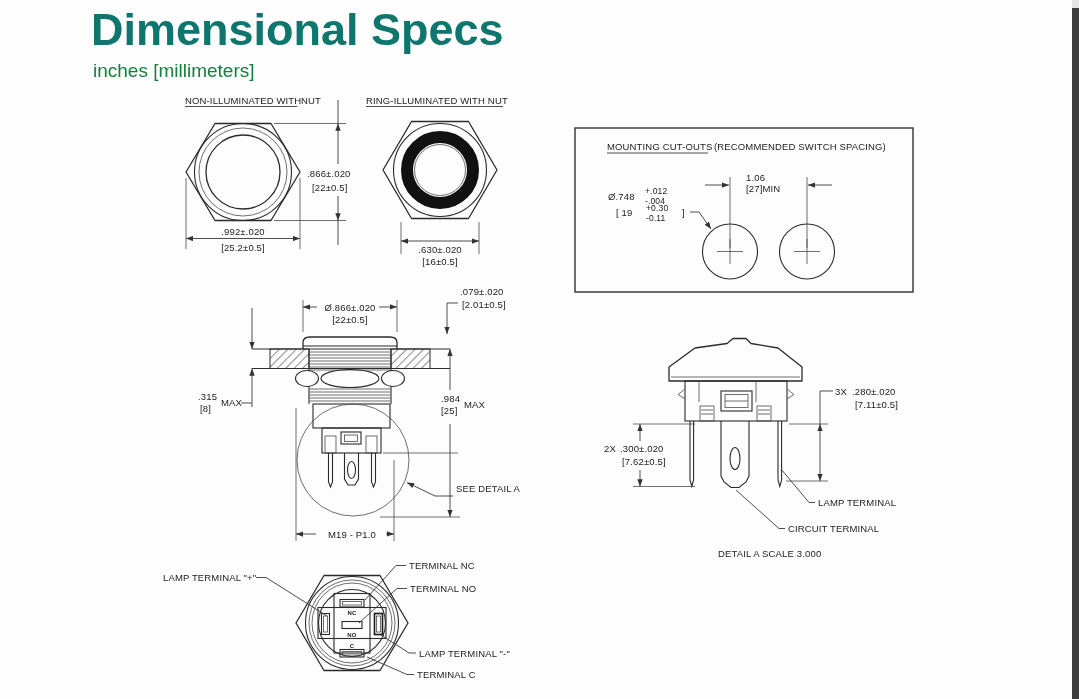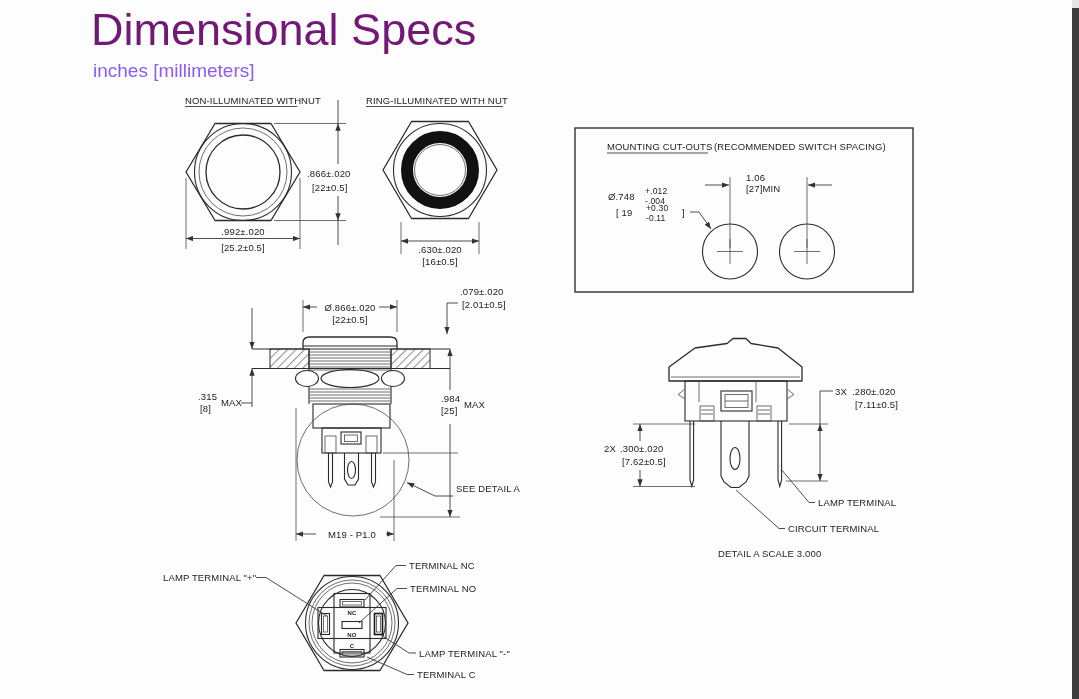--- a/index.html
+++ b/index.html
@@ -1,20 +1,20 @@
 <!DOCTYPE html>
 <html><head>
 <meta charset="utf-8">
 <style>
   html,body{margin:0;padding:0;background:#ffffff;}
   #stage{position:relative;width:1079px;height:699px;background:#fdfdfd;overflow:hidden;
          font-family:"Liberation Sans",sans-serif;}
-  #page-title{position:absolute;left:91px;top:4px;font-size:45px;font-weight:400;
-              color:#701a75;letter-spacing:0px;}
-  #page-subtitle{position:absolute;left:93px;top:60px;font-size:19px;color:#8b5cf6;}
+  #page-title{position:absolute;left:91px;top:4px;font-size:45px;font-weight:700;
+              color:#0f766e;letter-spacing:0px;}
+  #page-subtitle{position:absolute;left:93px;top:60px;font-size:19px;color:#15803d;}
   #scrollbar{position:absolute;right:0;top:0;width:7px;height:699px;background:#3c3c3c;}
   #scrollbar-cap{position:absolute;right:0;top:0;width:7px;height:8px;background:#e6e6e6;}
   svg{position:absolute;left:0;top:0;}
   .ln{stroke:#2b2b2b;stroke-width:1.3;fill:none;stroke-linejoin:round;}
   .md{stroke:#2b2b2b;stroke-width:1.1;fill:none;}
   .tn{stroke:#4a4a4a;stroke-width:0.8;fill:none;}
   .dm{stroke:#3a3a3a;stroke-width:0.9;fill:none;}
   .thick{stroke:#111;stroke-width:12;fill:none;}
   .tx{font-family:"Liberation Sans",sans-serif;font-size:9.5px;fill:#1c1c1c;letter-spacing:0.15px;}
   .tx8{font-size:8.5px;}

